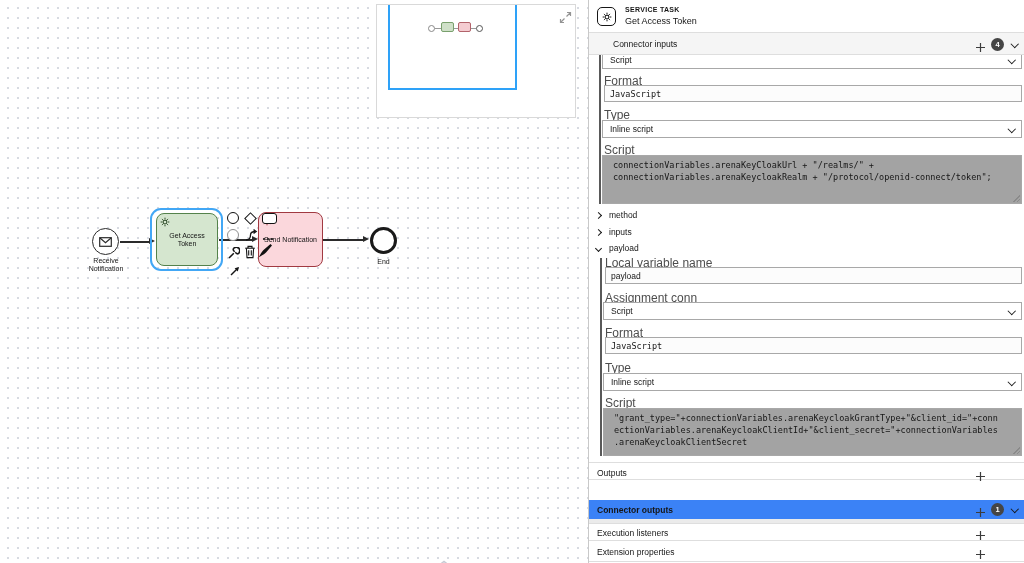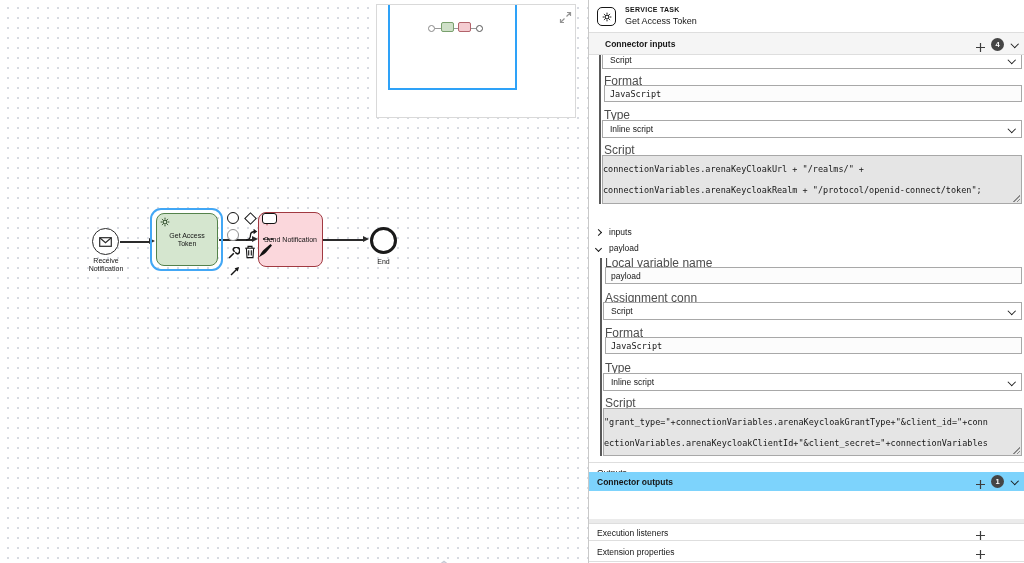--- a/index.html
+++ b/index.html
@@ -21,21 +21,21 @@
   #panel{left:588px;top:0;width:436px;height:563px;background:#fff;border-left:1px solid #c9c9c9}
   .lbl{font-size:12px;color:#4d4d4d}
   .tin{border:1px solid #a8a8a8;background:#fcfcfc;display:flex;align-items:center;padding:0 5px;font-size:8.5px;color:#161616}
   .sel{border:1px solid #a8a8a8;background:#fff;display:flex;align-items:center;justify-content:space-between;padding:0 7px;font-size:8.5px;color:#161616}
   .mono{font-family:"DejaVu Sans Mono",monospace}
   .cdown{width:5.5px;height:5.5px;border-right:1.4px solid #161616;border-bottom:1.4px solid #161616;transform:rotate(45deg);flex:none}
   .crt{width:5px;height:5px;border-right:1.3px solid #161616;border-bottom:1.3px solid #161616;transform:rotate(-45deg);flex:none}
   .cdn{width:5px;height:5px;border-right:1.3px solid #161616;border-bottom:1.3px solid #161616;transform:rotate(45deg);flex:none}
   .itemrow{display:flex;align-items:center;gap:8px;font-size:8.5px;color:#161616;padding-left:7px}
   .badge{border-radius:50%;background:#454545;color:#fff;font-size:7.5px;font-weight:bold;display:flex;align-items:center;justify-content:center}
-  textarea.ta{border:1px solid #a8a8a8;background:#e5e5e5;font-family:"DejaVu Sans Mono",monospace;font-size:8.5px;line-height:21px;padding:3px 0;resize:none;white-space:pre-wrap;word-break:break-all;color:#161616;overflow:hidden;width:100%;height:100%}
+  textarea.ta{border:1px solid #a8a8a8;background:#a3a3a3;font-family:"DejaVu Sans Mono",monospace;font-size:8.5px;line-height:12px;padding:3px 10px;resize:none;white-space:pre-wrap;word-break:break-all;color:#161616;overflow:hidden;width:100%;height:100%}
   .tawrap{position:absolute}
   .corner{position:absolute;right:2px;bottom:2px;width:8px;height:8px;clip-path:polygon(100% 0,100% 100%,0 100%);background:repeating-linear-gradient(-45deg,transparent 0 1.5px,#8a8a8a 1.5px 2.5px);pointer-events:none}
   .vline{width:1.5px;background:#595959}
   .grp-title{font-size:8.5px;color:#161616}
   .row-border{border-bottom:1px solid #dedede}
 </style>
 </head>
 <body>
 
 <div id="canvas" class="abs">
@@ -164,21 +164,21 @@
       <svg width="10" height="10" viewBox="0 0 12 12">
           <circle cx="6" cy="6" r="2.3" fill="none" stroke="#161616" stroke-width="1.3"></circle>
           <path d="M6 0.8v1.6M6 9.6v1.6M0.8 6h1.6M9.6 6h1.6M2.3 2.3l1.1 1.1M8.6 8.6l1.1 1.1M9.7 2.3L8.6 3.4M3.4 8.6L2.3 9.7" stroke="#161616" stroke-width="1.2"></path>
         </svg>
     </div>
     <div class="abs" style="left:36px;top:6px;font-size:7px;font-weight:bold;letter-spacing:.3px">SERVICE TASK</div>
     <div class="abs" style="left:36px;top:16px;font-size:9px">Get Access Token</div>
   </div>
 
   <div class="abs row-border" style="left:0;top:33px;width:436px;height:22px;background:#f5f5f5;z-index:5">
-    <span class="abs grp-title" style="left:16px;top:6px;font-weight:bold">Connector inputs</span>
+    <span class="abs grp-title" style="left:24px;top:6px;font-weight:normal">Connector inputs</span>
     <span class="abs" style="left:386px;top:6px">
       <svg width="11" height="11" viewBox="0 0 11 11">
           <path d="M5.5 1V10M1 5.5H10" stroke="#3c3c3c" stroke-width="1.2"></path>
         </svg>
     </span>
     <span class="abs badge" style="left:402px;top:5px;width:13px;height:13px">4</span>
     <span class="abs cdown" style="left:423px;top:8px"></span>
   </div>
 
   <div class="abs vline" style="left:10px;top:55px;height:149px"></div>
@@ -199,20 +199,24 @@
     <span class="cdown"></span>
   </div>
 
   <div class="abs lbl" style="left:15px;top:143px">Script</div>
   <div class="tawrap" style="left:13px;top:155px;width:420px;height:49px">
     <textarea class="ta" spellcheck="false" style="">connectionVariables.arenaKeyCloakUrl + "/realms/" +
 connectionVariables.arenaKeycloakRealm + "/protocol/openid-connect/token";</textarea>
     <div class="corner"></div>
   </div>
 
+  <div class="abs itemrow" style="left:0;top:207px;width:436px;height:16px">
+    <span class="crt"></span>
+    <span>method</span>
+  </div>
   <div class="abs itemrow" style="left:0;top:224px;width:436px;height:16px">
     <span class="crt"></span>
     <span>inputs</span>
   </div>
   <div class="abs itemrow" style="left:0;top:240px;width:436px;height:16px">
     <span class="cdn"></span>
     <span>payload</span>
   </div>
 
   <div class="abs vline" style="left:11px;top:258px;height:198px"></div>
@@ -249,21 +253,21 @@
 
   <div class="abs row-border" style="left:0;top:462px;width:436px;height:18px;border-top:1px solid #dedede;background:#fff">
     <span class="abs grp-title" style="left:8px;top:5px">Outputs</span>
     <span class="abs" style="left:386px;top:5px">
       <svg width="11" height="11" viewBox="0 0 11 11">
           <path d="M5.5 1V10M1 5.5H10" stroke="#3c3c3c" stroke-width="1.2"></path>
         </svg>
     </span>
   </div>
 
-  <div class="abs" style="left:0;top:472px;width:436px;height:19px;background:#7dd3fc">
+  <div class="abs" style="left:0;top:500px;width:436px;height:19px;background:#3b82f6">
     <span class="abs grp-title" style="left:8px;top:5px;font-weight:bold">Connector outputs</span>
     <span class="abs" style="left:386px;top:4px">
       <svg width="11" height="11" viewBox="0 0 11 11">
           <path d="M5.5 1V10M1 5.5H10" stroke="#3c3c3c" stroke-width="1.2"></path>
         </svg>
     </span>
     <span class="abs badge" style="left:402px;top:3px;width:13px;height:13px">1</span>
     <span class="abs cdown" style="left:423px;top:6px"></span>
   </div>
 

